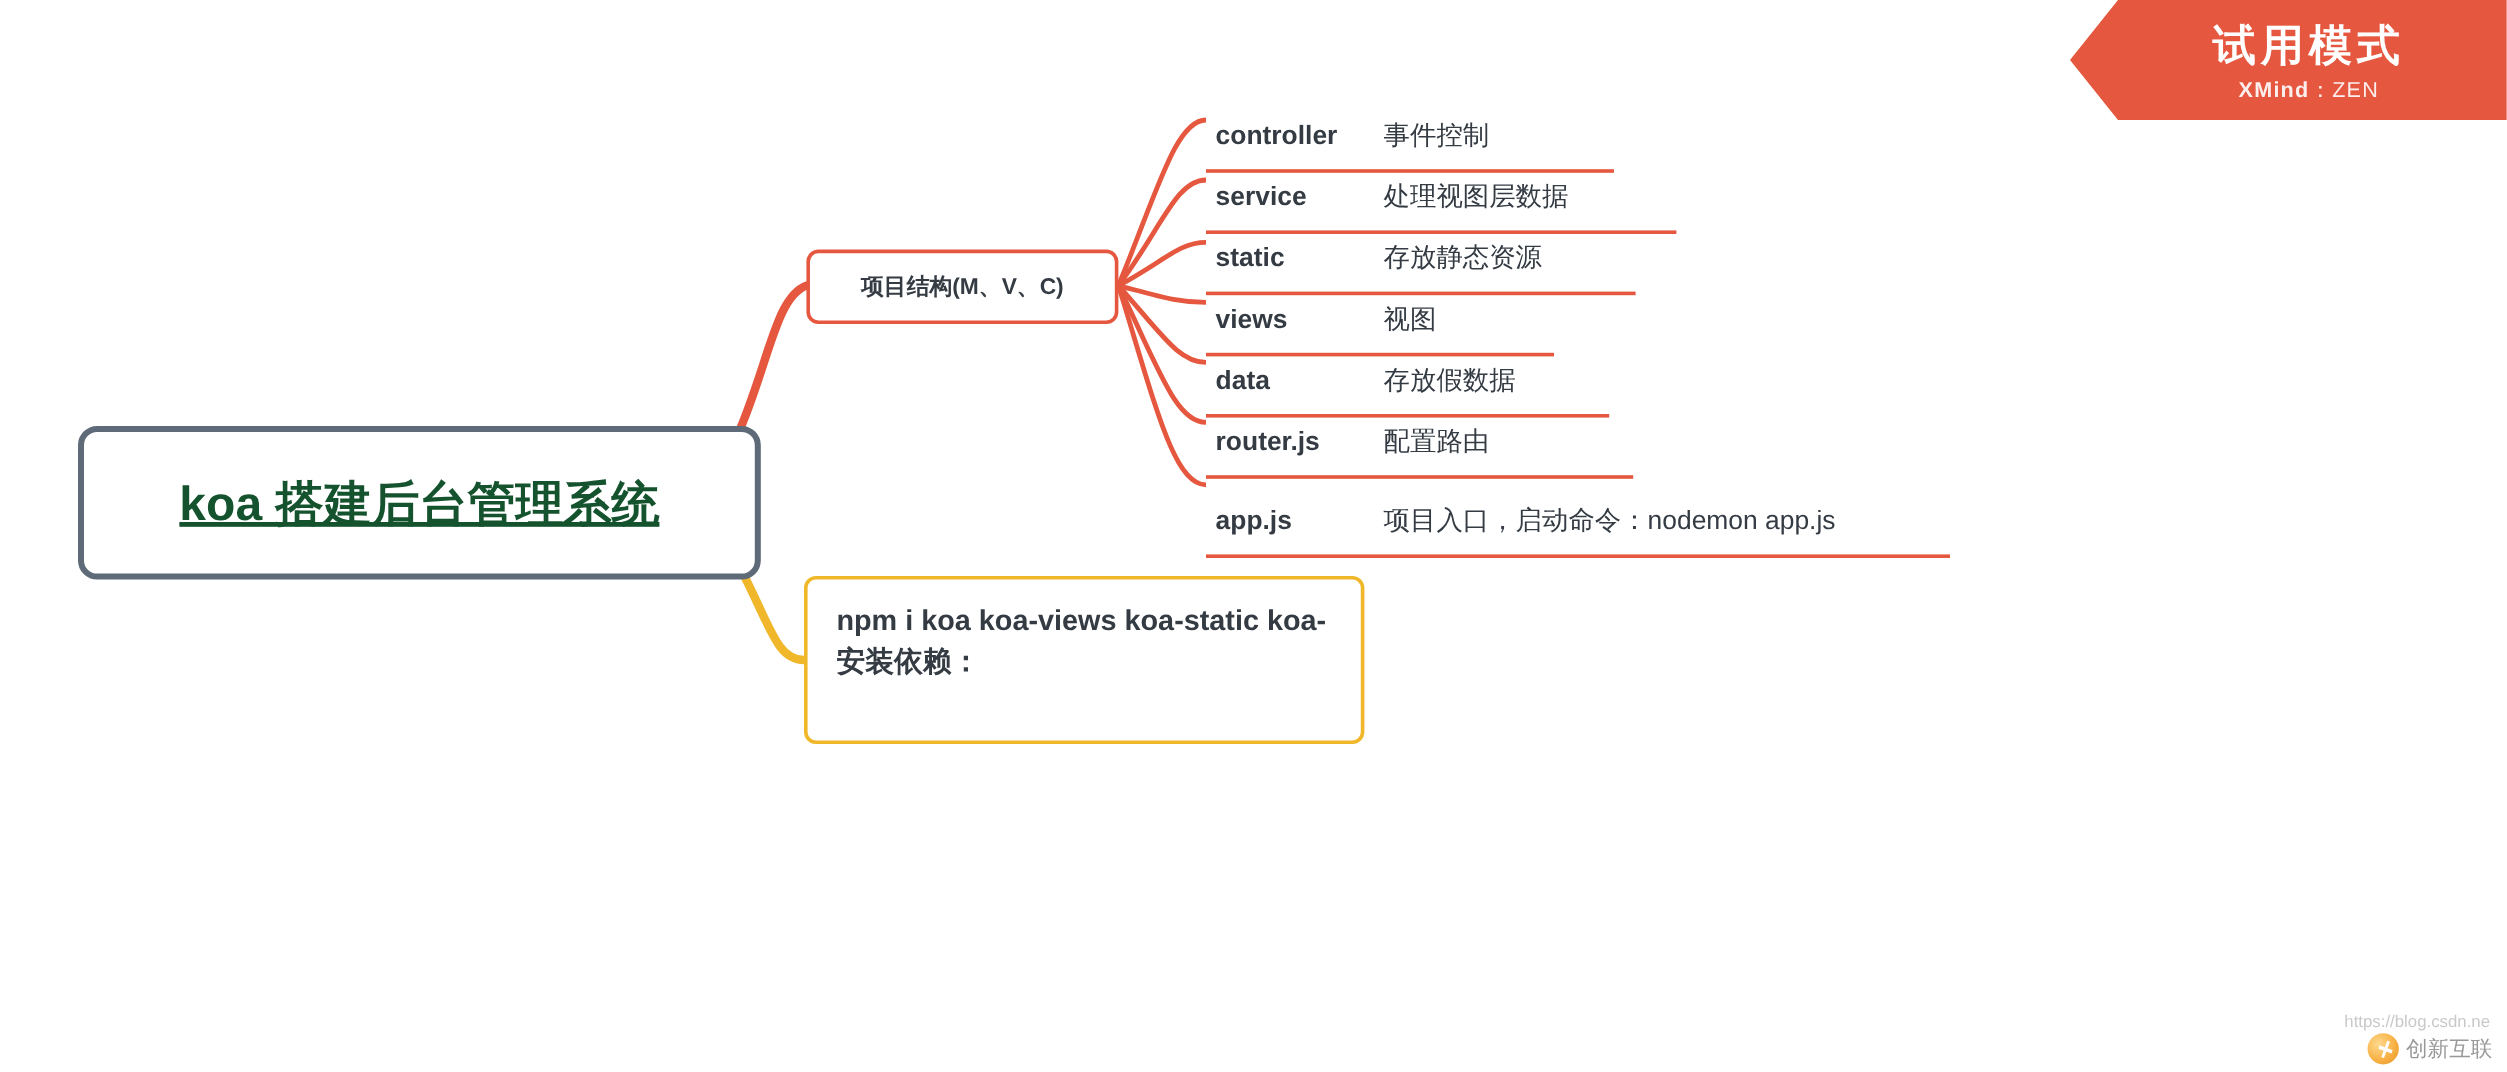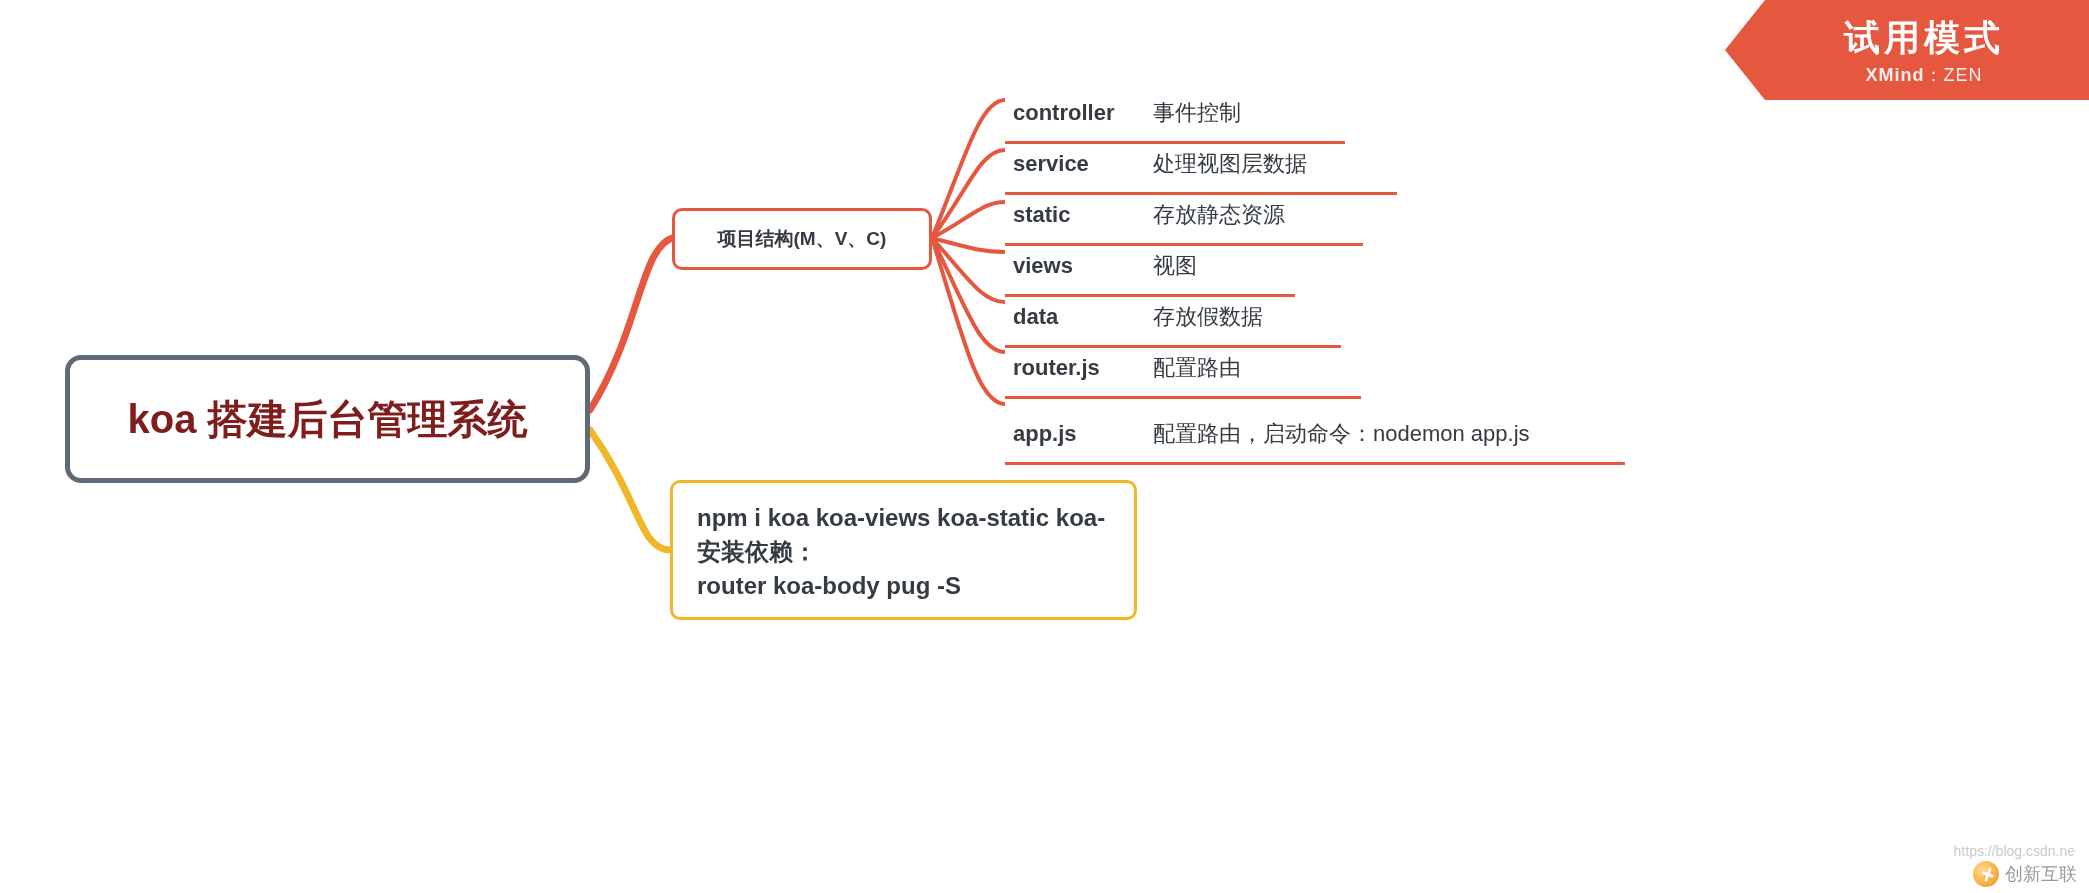--- a/index.html
+++ b/index.html
@@ -3,24 +3,24 @@
 <meta charset="utf-8">
 <style>
   * { box-sizing: border-box; margin: 0; padding: 0; }
   html, body { width: 2089px; height: 893px; font-family: "PingFang SC", "Microsoft YaHei", Arial, sans-serif; background: #fff; position: relative; overflow: hidden; }
   svg.canvas { position: absolute; inset: 0; width: 2089px; height: 893px; pointer-events: none; }
 
   .node { position: absolute; }
 
   
   .root {
-    left: 65px; top: 355px; width: 525px; height: 128px;
+    left: 65px; top: 355px; width: 569px; height: 128px;
     border: 5px solid #5e6a78; border-radius: 16px;
     display: flex; align-items: center; justify-content: center;
-    font-size: 40px; font-weight: 700; color: #7f1d1d; background: #fff;
+    font-size: 40px; font-weight: 700; color: #14532d; background: #fff; text-decoration: underline;
   }
 
   
   .branch1 {
     left: 672px; top: 208px; width: 260px; height: 62px;
     border: 3px solid #e5573f; border-radius: 10px;
     display: flex; align-items: center; justify-content: center;
     font-size: 19px; font-weight: 700; color: #343b43; background: #fff;
   }
 
@@ -100,21 +100,20 @@
   <span>koa 搭建后台管理系统</span>
 </div>
 
 <div class="node branch1">
   <span>项目结构(M、V、C)</span>
 </div>
 
 <div class="node branch2">
   <div>npm i koa koa-views koa-static koa-</div>
   <div>安装依赖：</div>
-  <div>router koa-body pug -S</div>
 </div>
 
 <div class="leaf-group">
   <div class="leaf n0">
     <span class="key">controller</span>
     <span class="desc">事件控制</span>
   </div>
   <div class="leaf n1">
     <span class="key">service</span>
     <span class="desc">处理视图层数据</span>
@@ -130,21 +129,21 @@
   <div class="leaf n4">
     <span class="key">data</span>
     <span class="desc">存放假数据</span>
   </div>
   <div class="leaf n5">
     <span class="key">router.js</span>
     <span class="desc">配置路由</span>
   </div>
   <div class="leaf wide">
     <span class="key">app.js</span>
-    <span class="desc">配置路由，启动命令：nodemon app.js</span>
+    <span class="desc">项目入口，启动命令：nodemon app.js</span>
   </div>
 </div>
 
 <div class="badge">
   <div class="t1">试用模式</div>
   <div class="t2">
     <b>XMind</b><span>：ZEN</span>
   </div>
 </div>
 

